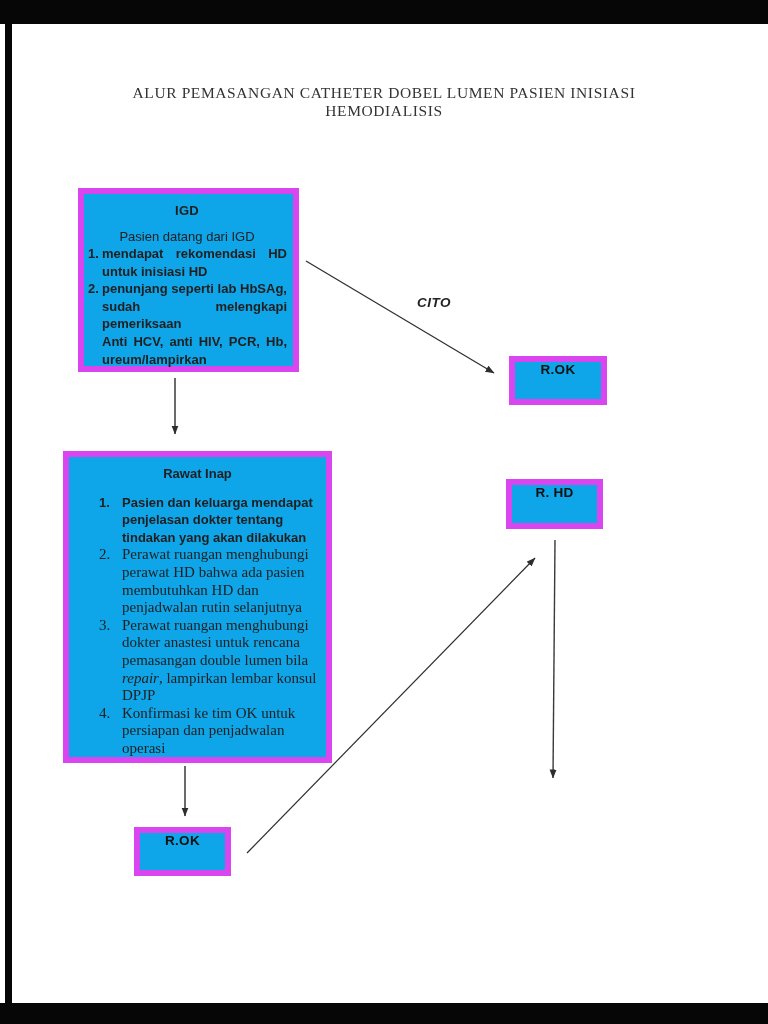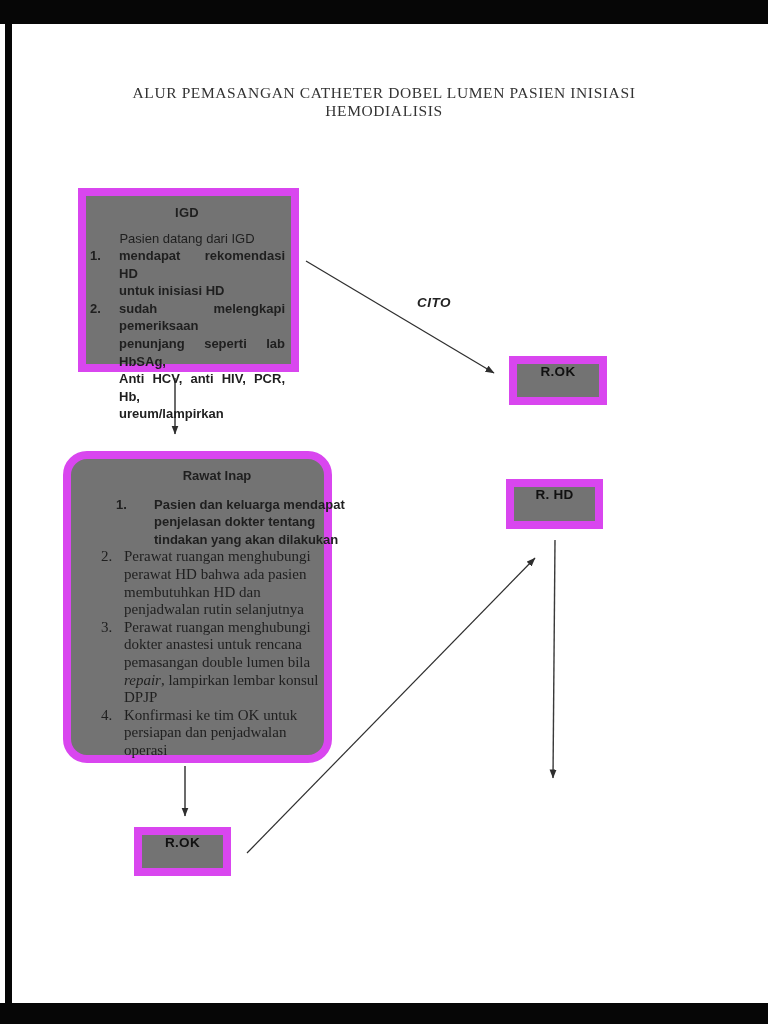--- a/index.html
+++ b/index.html
@@ -11,39 +11,39 @@
   .bar-top{position:absolute;left:0;top:0;width:768px;height:24px;background:#060606;}
   .bar-bottom{position:absolute;left:0;top:1003px;width:768px;height:21px;background:#060606;}
   .edge-left{position:absolute;left:5px;top:24px;width:7px;height:979px;background:#060606;}
 
   .doc-title{
     position:absolute;left:0;top:84px;width:768px;text-align:center;
     font-family:"Liberation Serif",serif;font-size:15.5px;line-height:17.5px;
     color:#333333;letter-spacing:0.6px;font-weight:500;
   }
 
-  .fbox{position:absolute;border:8px solid #d946ef;background:#737373;box-sizing:border-box;}
+  .fbox{position:absolute;border:6px solid #d946ef;background:#0ea5e9;box-sizing:border-box;}
 
   
   .igd{left:78px;top:188px;width:221px;height:184px;padding:9px 6px 0 3px;}
   .igd-header{text-align:center;font-weight:700;font-size:13px;letter-spacing:0.3px;}
   .igd-sub{text-align:center;font-weight:400;font-size:13px;margin-top:11px;}
   .igd-list{margin-top:1px;}
 
   
-  .rawat{left:63px;top:451px;width:269px;height:312px;padding:8px 6px 0 30px;border-radius:24px;}
+  .rawat{left:63px;top:451px;width:269px;height:312px;padding:8px 6px 0 30px;}
   .rawat-header{text-align:center;font-weight:700;font-size:13.5px;margin-left:-24px;}
   .rawat-list{margin-top:11px;}
 
   .li-row{display:flex;align-items:flex-start;}
   .li-num{flex:0 0 auto;}
   .igd .li-num{width:14px;margin-left:1px;}
   .rawat .li-num{width:23px;}
   .li-body{flex:1 1 auto;min-width:0;}
-  .sansb{font-family:"Liberation Sans",sans-serif;font-weight:700;font-size:13px;line-height:17.6px;margin-left:15px;}
+  .sansb{font-family:"Liberation Sans",sans-serif;font-weight:700;font-size:13px;line-height:17.6px;}
   .serif{font-family:"Liberation Serif",serif;font-weight:400;font-size:15px;line-height:17.6px;}
   .li-line{white-space:nowrap;}
   .li-line.just{white-space:normal;text-align:justify;text-align-last:justify;}
   .ital{font-style:italic;}
 
   
   .small-box{display:flex;align-items:flex-start;justify-content:center;
     font-weight:700;font-size:13.5px;letter-spacing:0.3px;color:#111111;}
   .rok-top{left:509px;top:356px;width:98px;height:49px;}
   .rhd{left:506px;top:479px;width:97px;height:50px;}
@@ -93,22 +93,22 @@
         <div class="li-row">
           <div class="li-num sansb">1.</div>
           <div class="li-body sansb">
             <div class="li-line just">mendapat rekomendasi HD</div>
             <div class="li-line">untuk inisiasi HD</div>
           </div>
         </div>
         <div class="li-row">
           <div class="li-num sansb">2.</div>
           <div class="li-body sansb">
+            <div class="li-line just">penunjang seperti lab HbSAg,</div>
             <div class="li-line just">sudah melengkapi pemeriksaan</div>
-            <div class="li-line just">penunjang seperti lab HbSAg,</div>
             <div class="li-line just">Anti HCV, anti HIV, PCR, Hb,</div>
             <div class="li-line">ureum/lampirkan</div>
           </div>
         </div>
       </div>
   </div>
 
   <div class="fbox rawat">
     <div class="rawat-header sansb">Rawat Inap</div>
     <div class="rawat-list" id="rawat-list">

